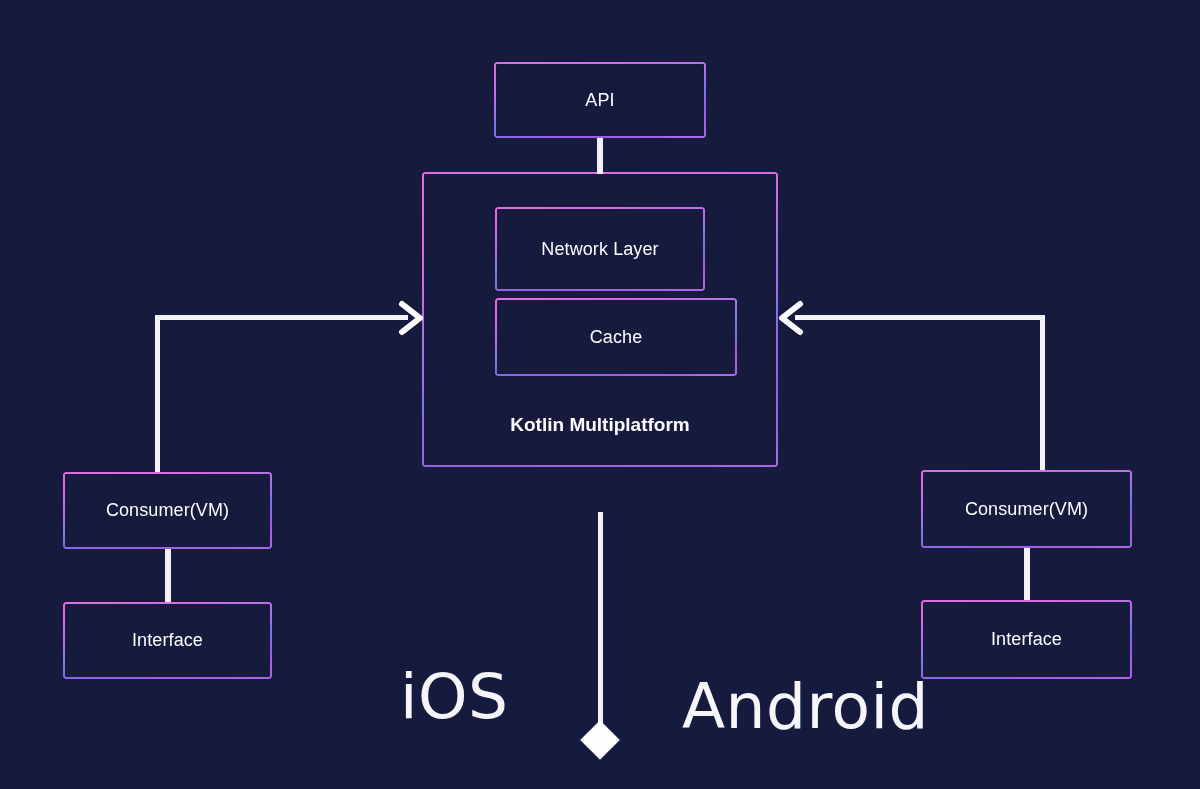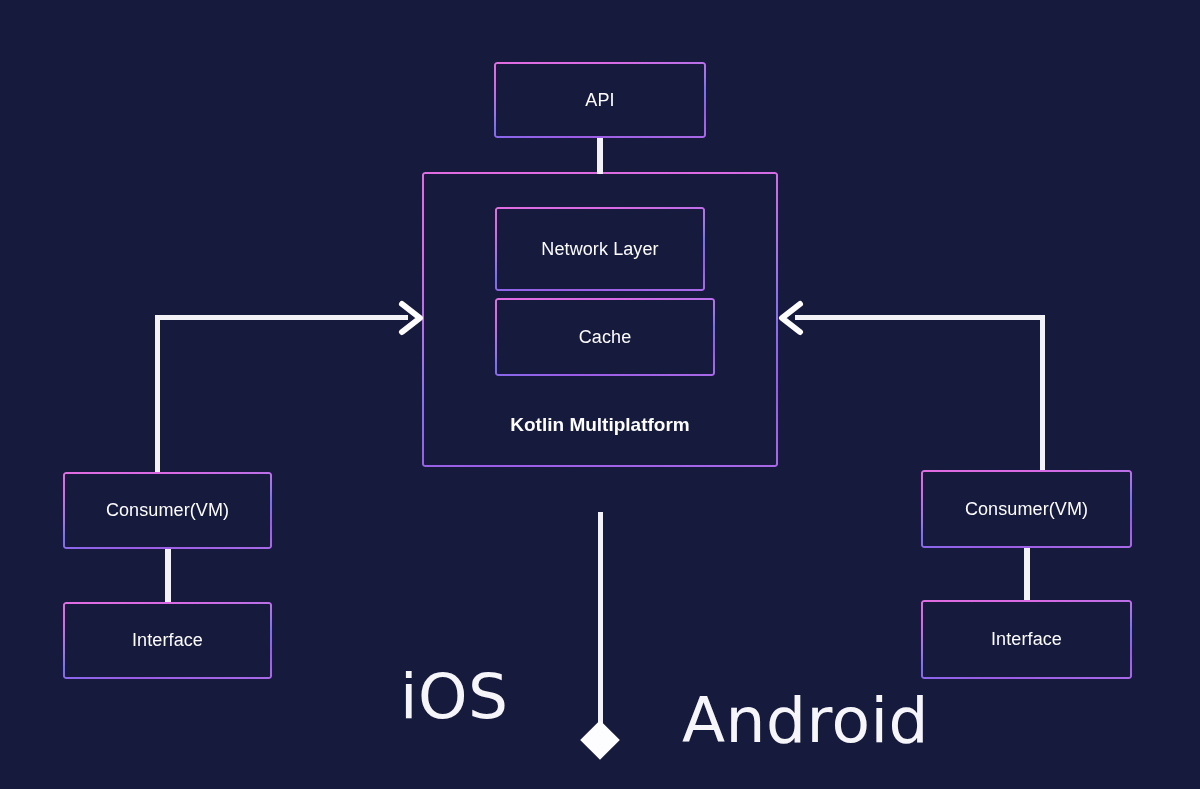--- a/index.html
+++ b/index.html
@@ -104,21 +104,21 @@
     text-align: center;
     color: #fdfdff;
     font-weight: bold;
     font-size: 19px;
     z-index: 3;
   }
 
   
   #node-api        { left: 494px; top: 62px;  width: 212px; height: 76px; }
   #node-network    { left: 495px; top: 207px; width: 210px; height: 84px; }
-  #node-cache      { left: 495px; top: 298px; width: 220px; height: 78px; }
+  #node-cache      { left: 495px; top: 298px; width: 242px; height: 78px; }
 
   #node-ios-consumer   { left: 63px;  top: 472px; width: 209px; height: 77px; }
   #node-ios-interface  { left: 63px;  top: 602px; width: 209px; height: 77px; }
 
   #node-android-consumer  { left: 921px; top: 470px; width: 211px; height: 78px; }
   #node-android-interface { left: 921px; top: 600px; width: 211px; height: 79px; }
 
   
   .conn {
     position: absolute;
@@ -171,21 +171,21 @@
     position: absolute;
     color: #f5f5fa;
     font-family: "DejaVu Sans", sans-serif;
     font-weight: 400;
     font-size: 63px;
     letter-spacing: 0.5px;
     z-index: 3;
     white-space: nowrap;
   }
   #label-ios     { left: 400px; top: 660px; }
-  #label-android { left: 682px; top: 684px; text-align: center; }
+  #label-android { left: 682px; top: 670px; text-align: center; }
 </style>
 </head>
 <body>
 
 <div id="diagram-canvas">
 
   <div class="conn" id="conn-api-kmp"></div>
 
   <div class="conn" id="conn-left-horizontal"></div>
   <div class="conn" id="conn-left-vertical"></div>

